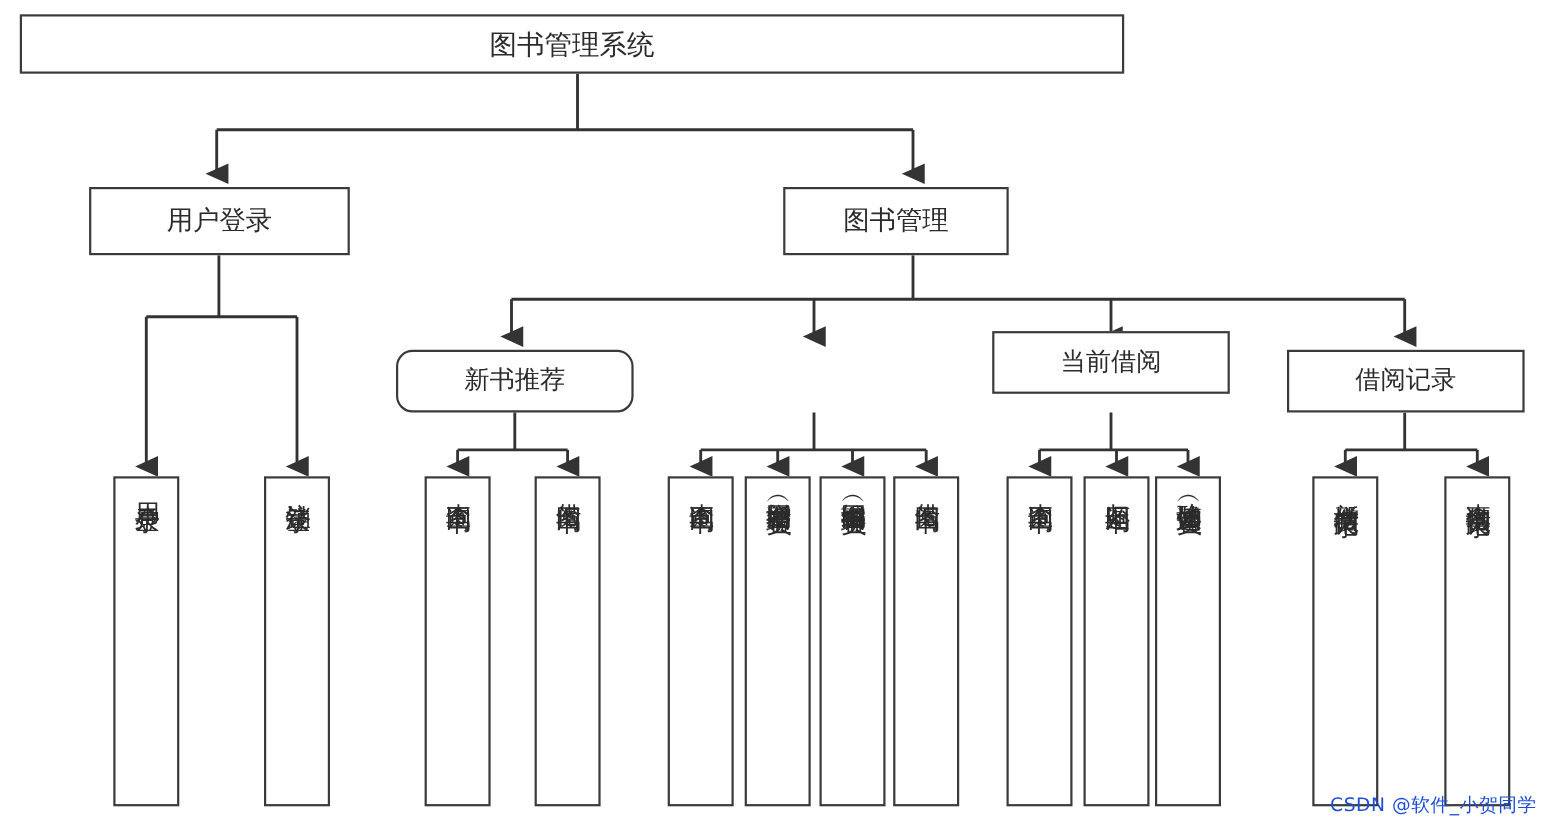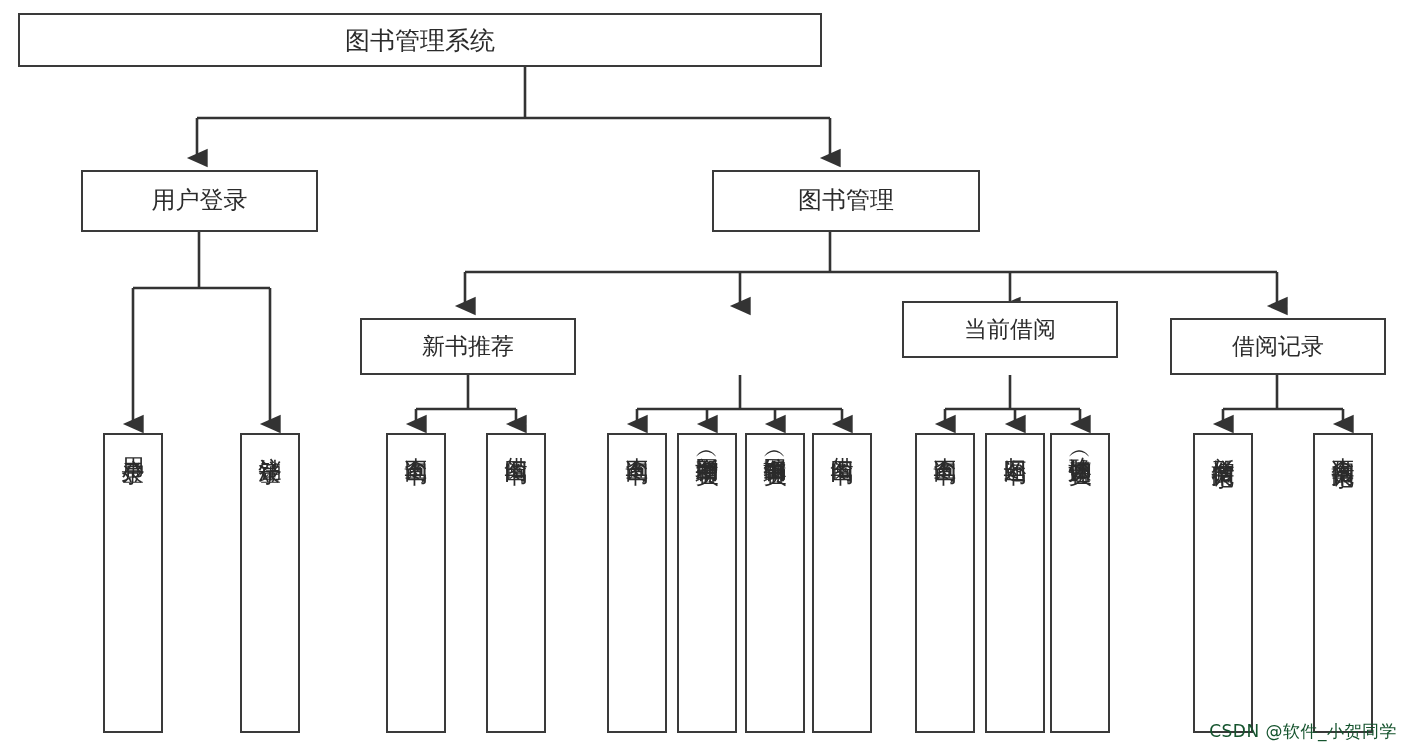--- a/index.html
+++ b/index.html
@@ -63,21 +63,21 @@
     white-space: nowrap;
   }
   .node.leaf.tall-text .node-label {
     letter-spacing: 1px;
   }
   #watermark {
     position: absolute;
     right: 8px;
     bottom: 4px;
     font-size: 17px;
-    color: #14532d;
+    color: #1d4ed8;
     z-index: 5;
     white-space: nowrap;
     letter-spacing: 0.5px;
   }
 </style>
 </head>
 <body>
 
 <div id="diagram-canvas">
 
@@ -124,33 +124,33 @@
       <path d="M 1015 409 L 1015 424" marker-end="url(#arrowhead)"></path>
       <path d="M 1080 409 L 1080 424" marker-end="url(#arrowhead)"></path>
 
       <path d="M 1277 375 L 1277 409"></path>
       <path d="M 1223 409 L 1343 409"></path>
       <path d="M 1223 409 L 1223 424" marker-end="url(#arrowhead)"></path>
       <path d="M 1343 409 L 1343 424" marker-end="url(#arrowhead)"></path>
     </g>
   </svg>
 
-  <div class="node root" style="left:18px; top:13px; width:804px; height:54px;">
+  <div class="node root" style="left:18px; top:13px; width:1004px; height:54px;">
     <span class="node-label">图书管理系统</span>
   </div>
 
   <div class="node level2" style="left:81px; top:170px; width:237px; height:62px;">
     <span class="node-label">用户登录</span>
   </div>
 
-  <div class="node level2" style="left:712px; top:170px; width:268px; height:62px;">
+  <div class="node level2" style="left:712px; top:170px; width:205px; height:62px;">
     <span class="node-label">图书管理</span>
   </div>
 
-  <div class="node level3" style="left:360px; top:318px; width:216px; height:57px;">
+  <div class="node level3" style="left:360px; top:318px; width:216px; height:57px;border-radius:15px;">
     <span class="node-label">新书推荐</span>
   </div>
 
 
   <div class="node level3" style="left:902px; top:301px; width:216px; height:57px;">
     <span class="node-label">当前借阅</span>
   </div>
 
   <div class="node level3" style="left:1170px; top:318px; width:216px; height:57px;">
     <span class="node-label">借阅记录</span>

